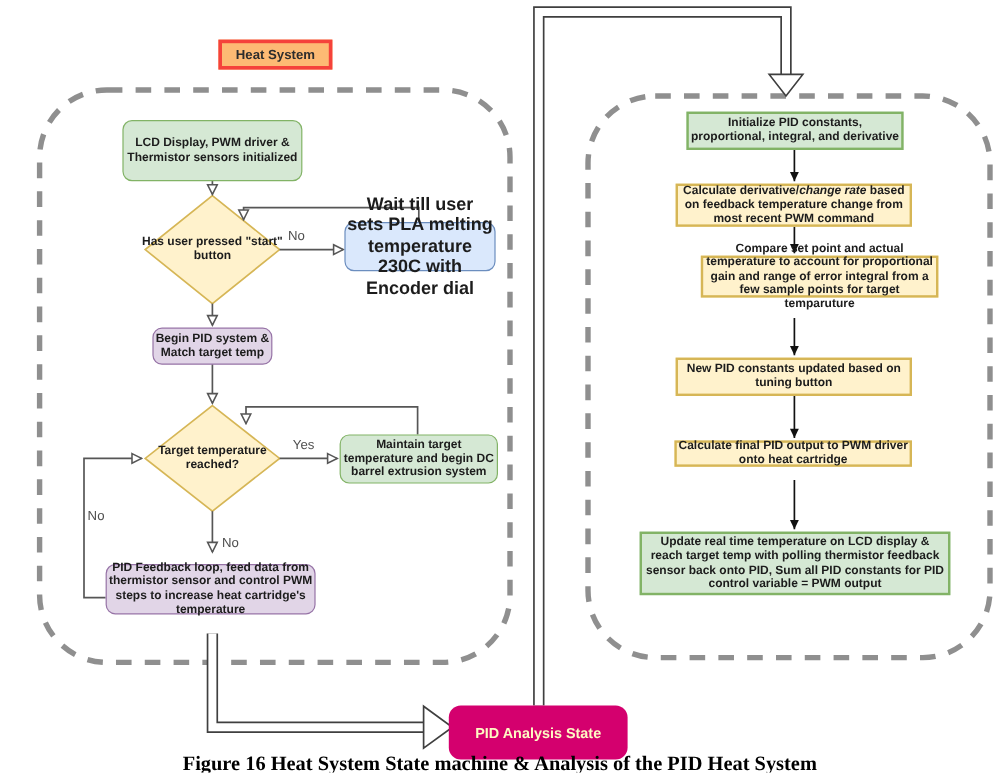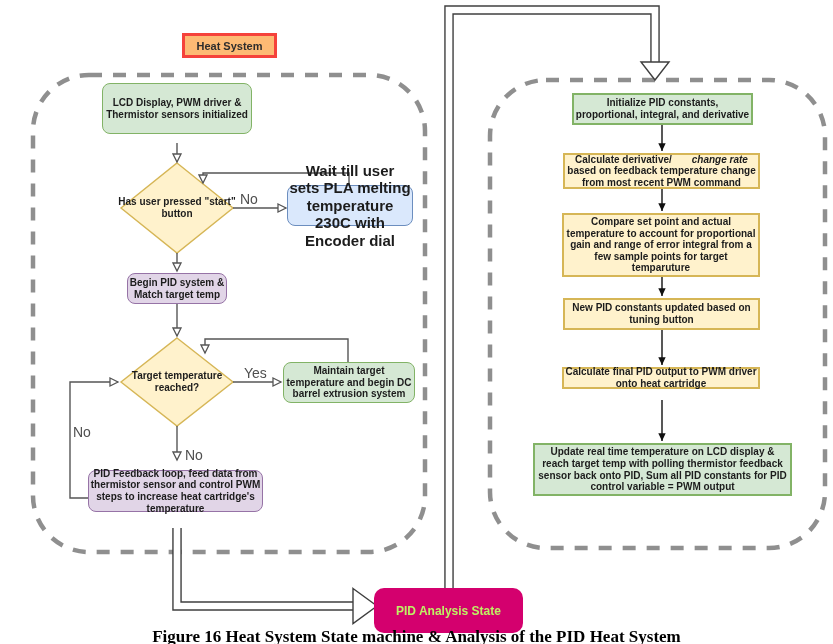--- a/index.html
+++ b/index.html
@@ -8,33 +8,33 @@
   #canvas svg{position:absolute;left:0;top:0;}
   .node{position:absolute;display:flex;align-items:center;justify-content:center;
         text-align:center;box-sizing:border-box;font-weight:bold;color:#1c1c1c;
         font-size:10px;line-height:1.16;padding:1px;}
   .rounded{border-radius:8px;border:1.5px solid;}
   .rect{border:2px solid;}
   .green{background:#d5e8d4;border-color:#82b366;}
   .yellow{background:#fff2cc;border-color:#d6b656;}
   .blue{background:#dae8fc;border-color:#6c8ebf;}
   .purple{background:#e1d5e7;border-color:#9673a6;}
-  .edge-label{position:absolute;font-size:14px;color:#4f4f4f;font-weight:400;}
+  .edge-label{position:absolute;font-size:11px;color:#4f4f4f;font-weight:400;}
   #title-box{position:absolute;left:166px;top:33px;width:95px;height:25px;
              background:#fdba74;border:3px solid #f5423b;box-sizing:border-box;
              display:flex;align-items:center;justify-content:center;
              font-weight:bold;font-size:11px;color:#2d2d2d;margin-left:16px;}
   #pid-state{position:absolute;left:374px;top:588px;width:149px;height:45px;
              background:#d4006e;border-radius:10px;display:flex;align-items:center;
-             justify-content:center;color:#bef264;font-weight:bold;font-size:12px;}
+             justify-content:center;color:#fef9c3;font-weight:bold;font-size:12px;}
   #caption{position:absolute;left:0;top:627px;width:833px;text-align:center;
            font-family:"Liberation Serif",serif;font-weight:bold;font-size:17px;color:#000;}
   .dtext{position:absolute;display:flex;align-items:center;justify-content:center;
          text-align:center;font-weight:bold;font-size:10px;line-height:1.16;color:#1c1c1c;}
-  i{font-style:italic;padding-left:20px;}
+  i{font-style:italic;}
 </style>
 </head>
 <body>
 
 <div id="canvas">
 
   <svg width="833" height="644" viewBox="0 0 833 644">
     <defs>
       <marker id="mOpen" markerUnits="userSpaceOnUse" markerWidth="11" markerHeight="11" refX="9.5" refY="5.5" orient="auto">
         <path d="M1.5,1.5 L9.5,5.5 L1.5,9.5 Z" fill="#ffffff" stroke="#565656" stroke-width="1.3"></path>
@@ -79,21 +79,21 @@
       <line x1="662" y1="265" x2="662" y2="296" marker-end="url(#mSolid)"></line>
       <line x1="662" y1="330" x2="662" y2="365" marker-end="url(#mSolid)"></line>
       <line x1="662" y1="400" x2="662" y2="441" marker-end="url(#mSolid)"></line>
     </g>
   </svg>
 
   <div id="title-box">
     <span>Heat System</span>
   </div>
 
-  <div class="node rounded green" style="left:102px;top:83px;width:150px;height:51px;">LCD Display, PWM driver &amp; Thermistor sensors initialized</div>
+  <div class="node rounded green" style="left:102px;top:100px;width:150px;height:51px;">LCD Display, PWM driver &amp; Thermistor sensors initialized</div>
 
   <div class="dtext" style="left:118px;top:186px;width:118px;height:44px;">Has user pressed "start" button</div>
 
   <div class="node rounded blue" style="left:287px;top:185px;width:126px;height:41px;font-size:15px;">Wait till user sets PLA melting temperature 230C with Encoder dial</div>
 
   <div class="node rounded purple" style="left:127px;top:273px;width:100px;height:31px;">Begin PID system &amp; Match target temp</div>
 
   <div class="dtext" style="left:130px;top:356px;width:94px;height:52px;">Target temperature reached?</div>
 
   <div class="node rounded green" style="left:283px;top:362px;width:132px;height:41px;">Maintain target temperature and begin DC barrel extrusion system</div>
@@ -106,21 +106,21 @@
   <div class="edge-label" style="left:73px;top:424px;">No</div>
 
   <div class="node rect green" style="left:572px;top:93px;width:181px;height:32px;">Initialize PID constants, proportional, integral, and derivative</div>
 
   <div class="node rect yellow" style="left:563px;top:153px;width:197px;height:36px;">
     <div>
       <span>Calculate derivative/</span><i>change rate</i><span> based on feedback temperature change from most recent PWM command</span>
     </div>
   </div>
 
-  <div class="node rect yellow" style="left:562px;top:213px;width:198px;height:64px;">Compare set point and actual temperature to account for proportional gain and range of error integral from a few sample points for target temparuture</div>
+  <div class="node rect yellow" style="left:584px;top:213px;width:198px;height:35px;">Compare set point and actual temperature to account for proportional gain and range of error integral from a few sample points for target temparuture</div>
 
   <div class="node rect yellow" style="left:563px;top:298px;width:197px;height:32px;">New PID constants updated based on tuning button</div>
 
   <div class="node rect yellow" style="left:562px;top:367px;width:198px;height:22px;">Calculate final PID output to PWM driver onto heat cartridge</div>
 
   <div class="node rect green" style="left:533px;top:443px;width:259px;height:53px;">Update real time temperature on LCD display &amp; reach target temp with polling thermistor feedback sensor back onto PID, Sum all PID constants for PID control variable = PWM output</div>
 
   <div id="pid-state">
     <span>PID Analysis State</span>
   </div>

